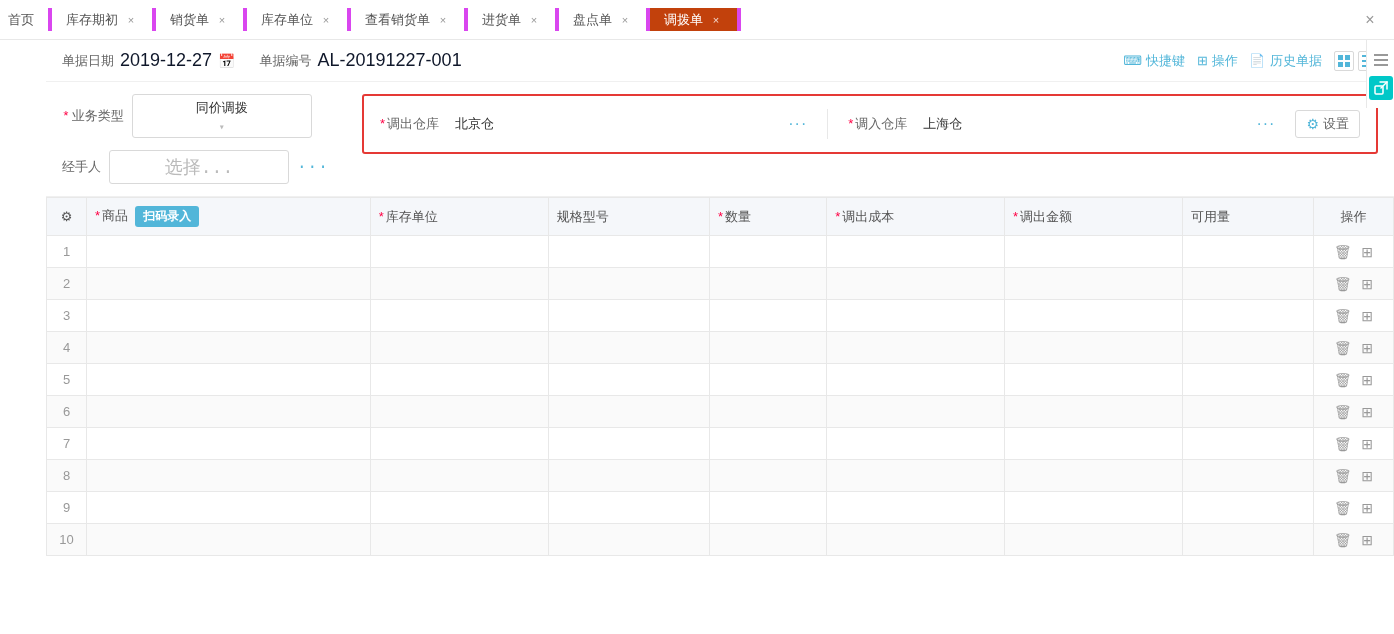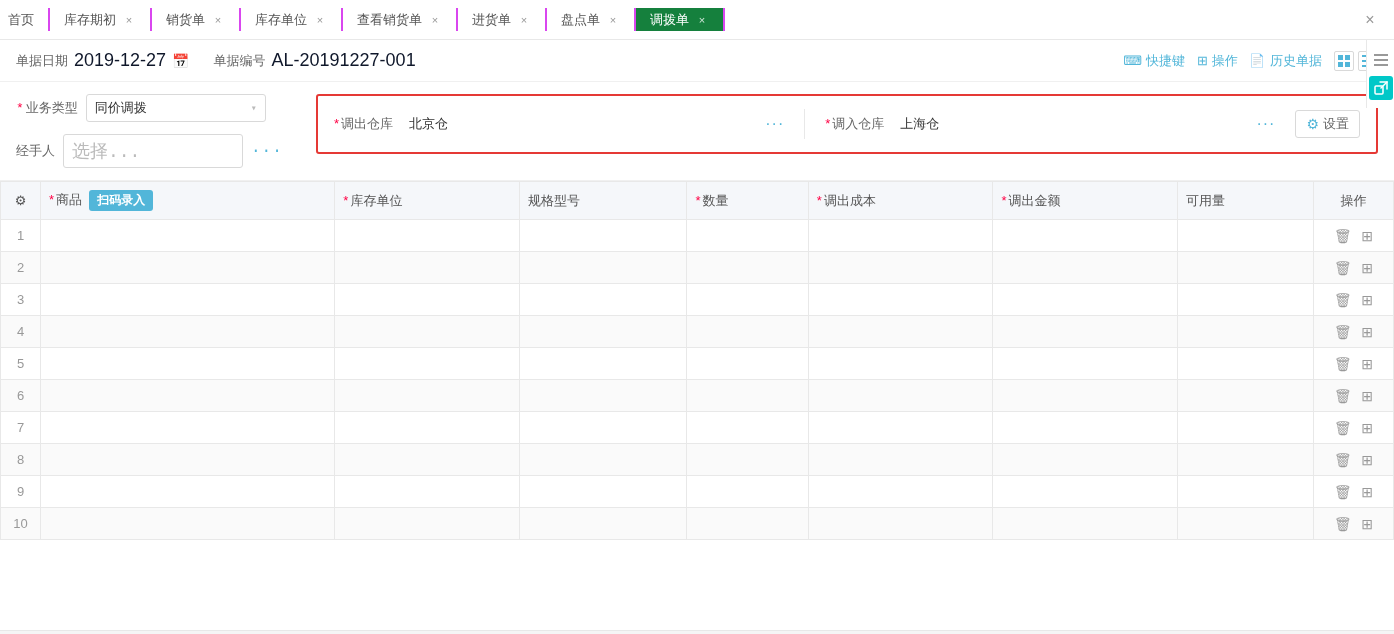--- a/index.html
+++ b/index.html
@@ -13,27 +13,27 @@
       height: 40px;
       padding: 0 8px;
     }
     .tab-item {
       display: flex; align-items: center;
       padding: 0 14px;
       height: 23px;
       cursor: pointer;
       font-size: 13px;
       color: #555;
-      border-right: 2px solid #d946ef;
+      border-right: 4px solid #d946ef;
       white-space: nowrap;
       position: relative;
     }
     .tab-item:first-child { padding-left: 0; }
     .tab-item.active {
-      background: #15803d;
+      background: #c2410c;
       color: #fff;
     }
     .tab-close {
       margin-left: 6px;
       font-size: 11px;
       color: #999;
       cursor: pointer;
       display: inline-flex; align-items: center; justify-content: center;
       width: 14px; height: 14px;
       border-radius: 50%;
@@ -42,21 +42,21 @@
     .window-close {
       margin-left: auto;
       width: 32px; height: 32px;
       display: flex; align-items: center; justify-content: center;
       cursor: pointer;
       font-size: 16px;
       color: #999;
     }
 
     
-    .main { background: #fff; height: calc(634px - 40px); overflow: hidden; }
+    .main { background: #fff; height: calc(634px - 40px); overflow: hidden; margin-left: 46px; }
 
     
     .header-bar {
       display: flex; align-items: center;
       padding: 10px 16px;
       border-bottom: 1px solid #f0f0f0;
       gap: 24px;
     }
     .header-field {
       display: flex; align-items: center; gap: 6px;
@@ -94,20 +94,21 @@
       color: #666; font-size: 13px; white-space: nowrap;
     }
     .required { color: #f04; margin-right: 2px; }
     .field-select {
       display: flex; align-items: center; gap: 4px;
       border: 1px solid #d9d9d9; border-radius: 3px;
       padding: 4px 8px;
       min-width: 180px;
       cursor: pointer;
       background: #fff;
+      flex-direction: column;
     }
     .field-select-value { flex: 1; font-size: 13px; }
     .field-select-arrow { color: #bbb; font-size: 10px; }
     .field-placeholder { color: #bbb; font-size: 18px; }
     .more-btn { color: #52b6d9; cursor: pointer; font-size: 16px; letter-spacing: 1px; }
 
     
     .warehouse-section {
       flex: 1;
       border: 2px solid #e53935;

